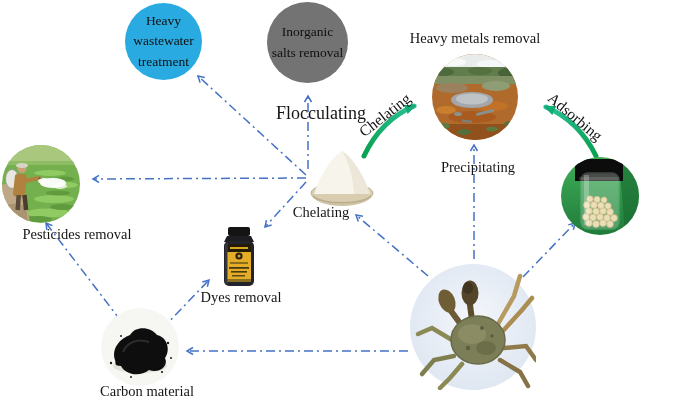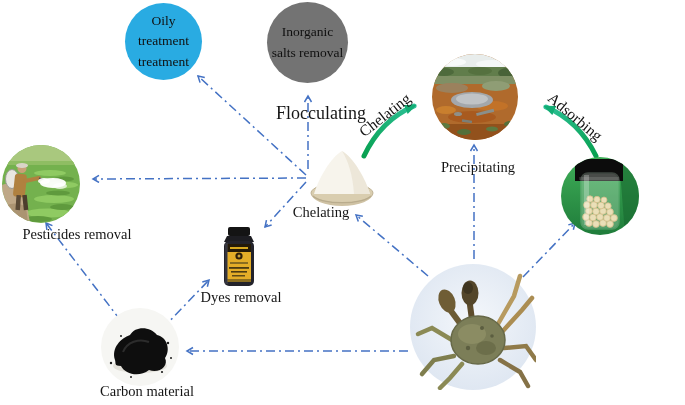--- a/index.html
+++ b/index.html
@@ -58,21 +58,21 @@
       <path d="M474,259 L474,145" marker-end="url(#ab)"></path>
       <path d="M523,277 L575,223" marker-end="url(#ab)"></path>
     </g>
     <g fill="none" stroke-width="5" stroke-linecap="round">
       <path d="M364,156 Q381,120 414,106" stroke="url(#g1)" marker-end="url(#ag)"></path>
       <path d="M596,156 Q579,121 546,107" stroke="url(#g2)" marker-end="url(#ag)"></path>
     </g>
   </svg>
 
   <div class="circle-node" id="oily-circle">
-    <span>Oily treatment treatment</span>
+    <span>Heavy wastewater treatment</span>
   </div>
   <div class="circle-node" id="salts-circle">
     <span>Inorganic salts removal</span>
   </div>
 
   <svg class="node-img" style="left:2px;top:145px;" width="78" height="78" viewBox="0 0 78 78">
     <defs>
         <clipPath id="cp-pest">
           <circle cx="39" cy="39" r="39"></circle>
         </clipPath>
@@ -246,20 +246,21 @@
           <circle cx="40" cy="48.5" r="3.4"></circle>
           <circle cx="47" cy="49" r="3.2"></circle>
         <circle cx="29" cy="42" r="3.2"></circle>
           <circle cx="36" cy="42.5" r="3.2"></circle>
           <circle cx="43" cy="43" r="3"></circle>
       </g>
       <rect x="23" y="18" width="5" height="50" fill="#ffffff" opacity="0.25"></rect>
     </g>
   </svg>
 
+  <div class="lbl" style="left:402px;top:30px;width:146px;">Heavy metals removal</div>
   <div class="lbl" style="left:16px;top:226px;width:122px;">Pesticides removal</div>
   <div class="lbl" style="left:288px;top:204px;width:66px;">Chelating</div>
   <div class="lbl" style="left:90px;top:383px;width:114px;">Carbon material</div>
   <div class="lbl" style="left:193px;top:289px;width:96px;">Dyes removal</div>
   <div class="lbl" style="left:273px;top:103px;width:96px;font-size:18px;">Flocculating</div>
   <div class="lbl" style="left:430px;top:159px;width:96px;">Precipitating</div>
   <div class="rot-lbl" id="chelating-label">Chelating</div>
   <div class="rot-lbl" id="adsorbing-label">Adsorbing</div>
 
 </div>

